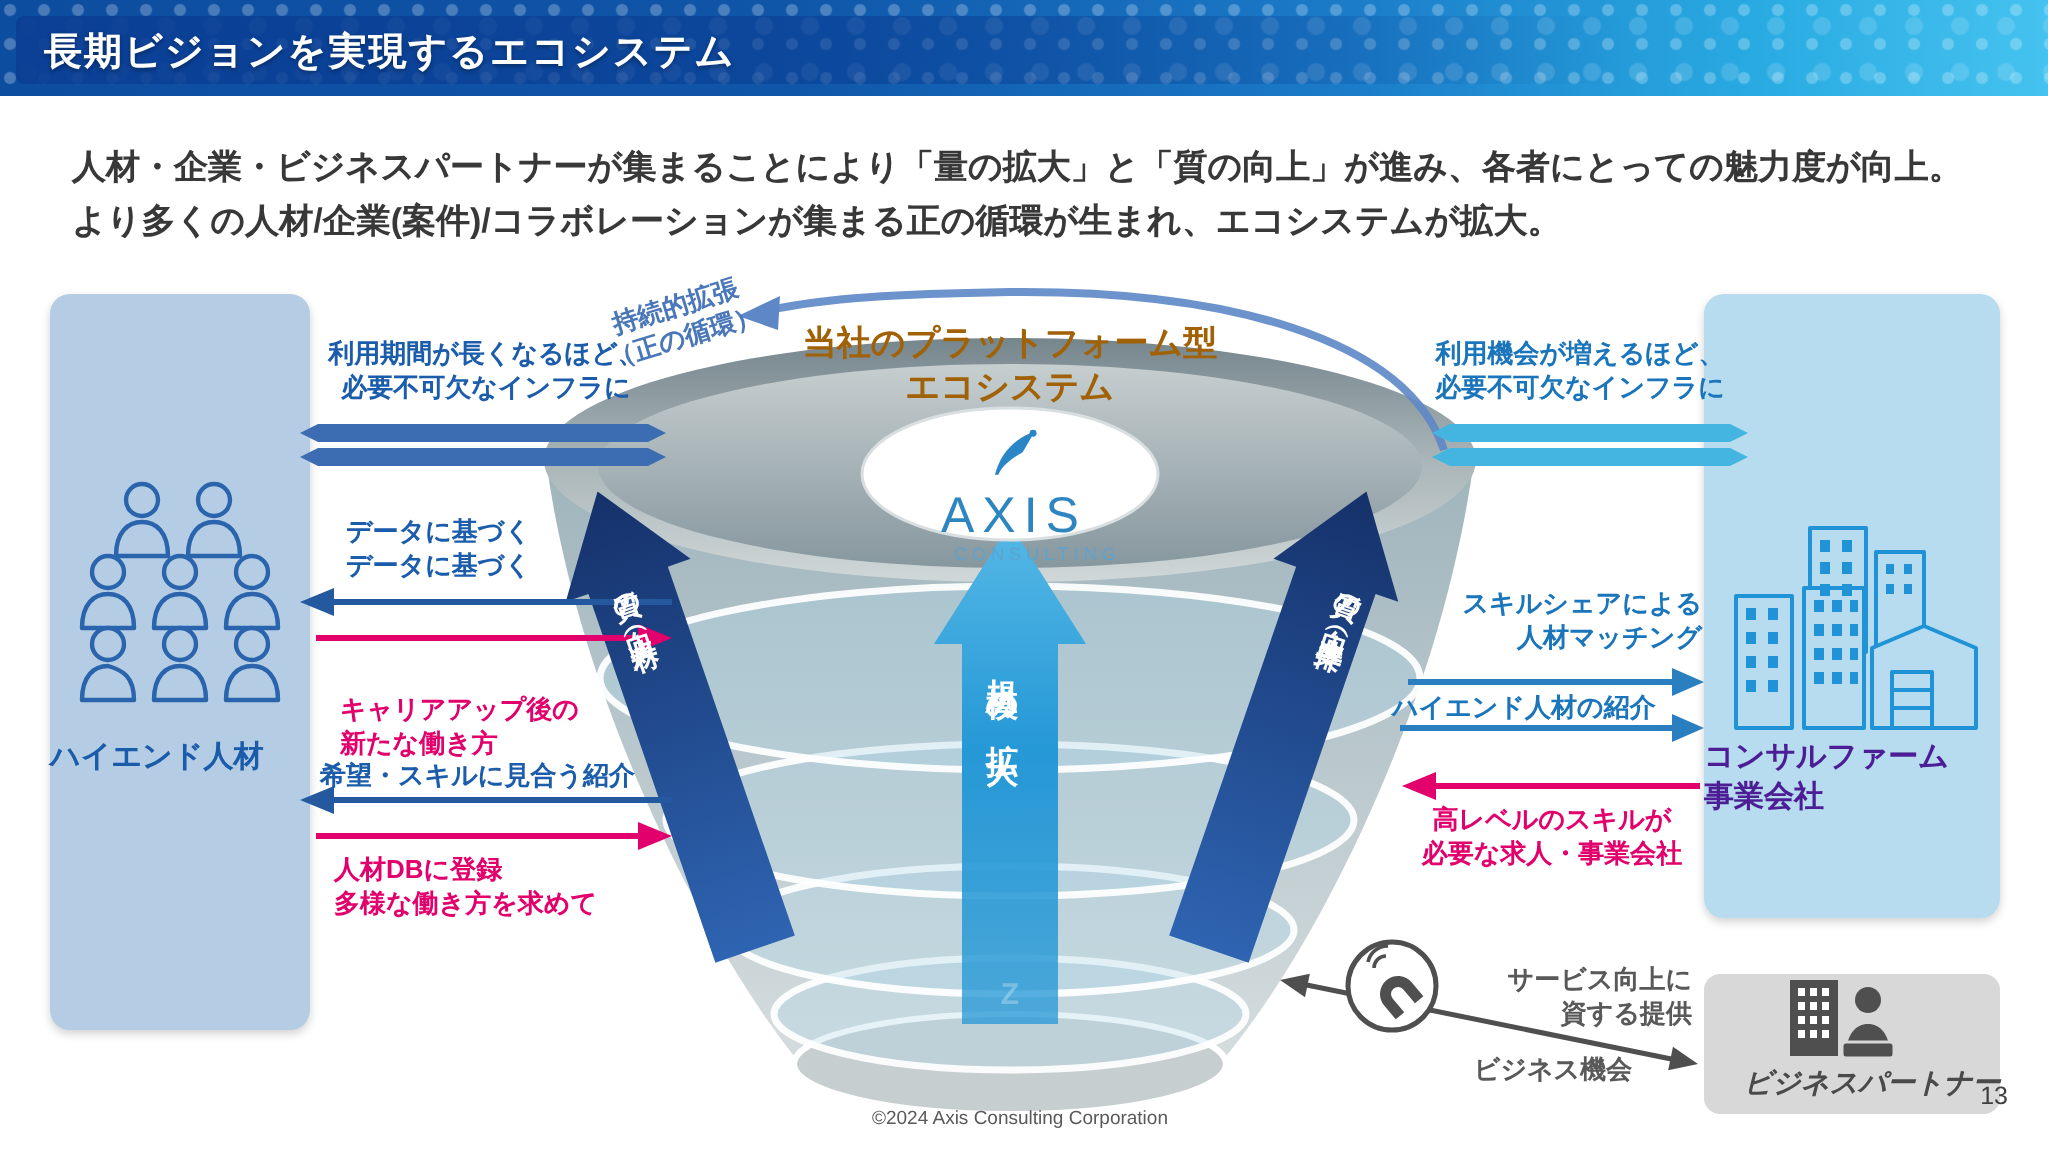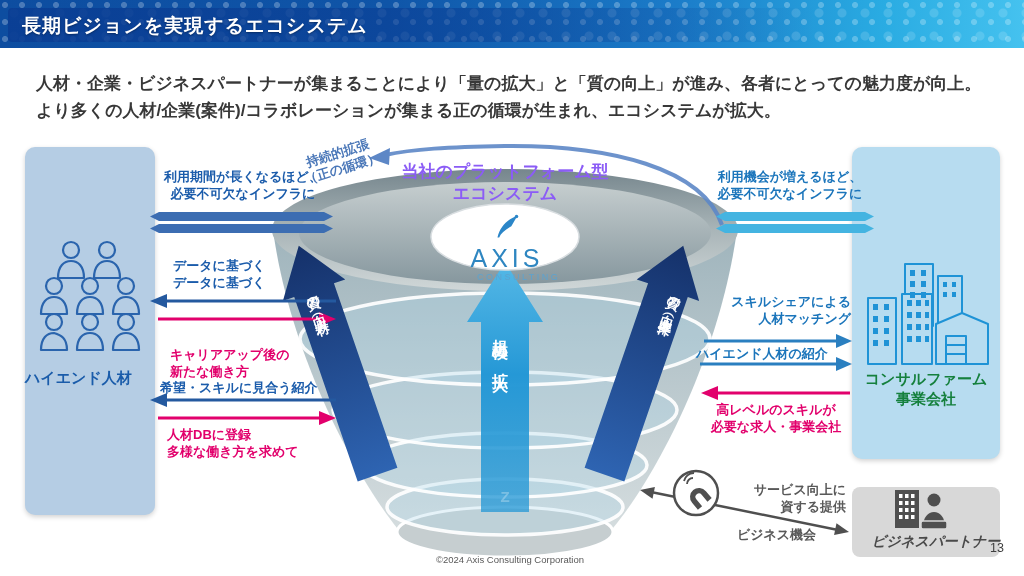--- a/index.html
+++ b/index.html
@@ -22,30 +22,30 @@
   
   .lead{left:36px;top:70px;width:960px;font-size:17px;line-height:27px;color:#383838;font-weight:600;}
 
   
   .panel-left{left:25px;top:147px;width:130px;height:368px;background:#b5cde4;border-radius:10px;
     box-shadow:0 2px 5px rgba(0,0,0,.18);}
   .panel-right{left:852px;top:147px;width:148px;height:312px;background:#b7dcf0;border-radius:10px;
     box-shadow:0 2px 5px rgba(0,0,0,.18);}
   .partner-box{left:852px;top:487px;width:148px;height:70px;background:#d8d8d8;border-radius:8px;}
   .panel-label-left{left:25px;top:369px;width:130px;text-align:left;font-size:15px;font-weight:bold;color:#1a5caa;}
-  .panel-label-right{left:852px;top:369px;width:148px;text-align:center;font-size:15px;font-weight:bold;color:#15803d;line-height:20px;}
+  .panel-label-right{left:852px;top:369px;width:148px;font-size:15px;font-weight:bold;color:#4c1d95;line-height:20px;}
   .partner-label{left:852px;top:533px;width:168px;text-align:center;font-size:14px;font-weight:bold;color:#4a4a4a;font-style:italic;}
 
   
   .lbl{font-size:13px;font-weight:bold;line-height:17px;}
   .blue{color:#1b5cab;} .blue2{color:#1b75bb;} .magenta{color:#e2006c;} .gray{color:#595959;}
 
   
   .funnel-title{left:350px;top:161px;width:310px;text-align:center;font-size:17px;font-weight:bold;
-    color:#8b5cf6;line-height:22px;}
+    color:#a16207;line-height:22px;}
   .cycle-label{left:283px;top:145px;width:114px;text-align:center;font-size:13px;font-weight:bold;
     color:#4a77b8;line-height:16px;transform:rotate(-17deg);}
   .vtext{writing-mode:vertical-rl;text-orientation:mixed;color:#ffffff;font-weight:bold;}
   .vt-center{left:489px;top:326px;height:180px;font-size:16px;letter-spacing:5px;}
   .vt-left{left:330px;top:281px;height:195px;font-size:13.5px;letter-spacing:2px;transform:rotate(-19deg);}
   .vt-right{left:638px;top:281px;height:195px;font-size:13.5px;letter-spacing:2px;transform:rotate(19deg);}
 
   
   .axis-logo{left:437px;top:214px;width:140px;text-align:left;}
   .axis-row{display:flex;align-items:center;justify-content:center;gap:4px;flex-direction:column;}

